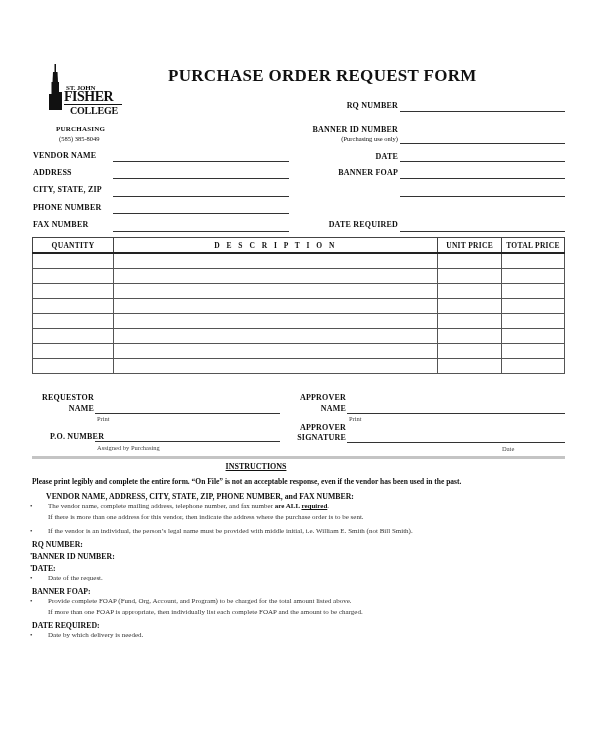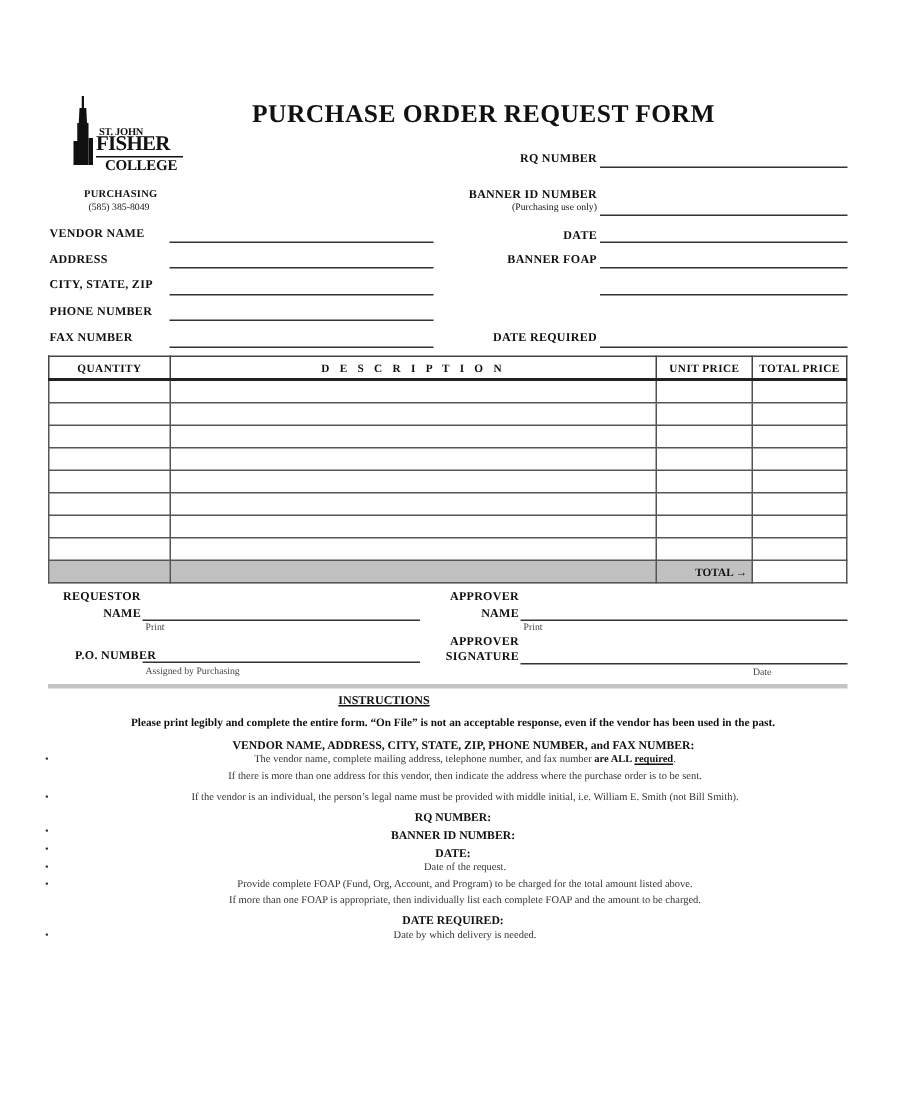--- a/index.html
+++ b/index.html
@@ -147,26 +147,20 @@
         <td></td>
         <td></td>
         <td></td>
       </tr>
     <tr>
         <td></td>
         <td></td>
         <td></td>
         <td></td>
       </tr>
-    <tr class="total">
-      <td class="shade"></td>
-      <td class="shade"></td>
-      <td class="total-lbl">TOTAL →</td>
-      <td></td>
-    </tr>
   </tbody>
 </table>
 
 <div class="abs lbl" style="left:42px;top:393px;">REQUESTOR</div>
 <div class="abs lbl" style="right:506px;top:404px;">NAME</div>
 <div class="line" style="left:95px;top:413px;width:185px;"></div>
 <div class="abs small" style="left:97px;top:415px;">Print</div>
 
 <div class="abs lbl" style="left:50px;top:432px;">P.O. NUMBER</div>
 <div class="line" style="left:95px;top:441px;width:185px;"></div>
@@ -179,21 +173,21 @@
 
 <div class="abs lbl" style="right:254px;top:423px;">APPROVER</div>
 <div class="abs lbl" style="right:254px;top:433px;">SIGNATURE</div>
 <div class="line" style="left:347px;top:442px;width:218px;"></div>
 <div class="abs small" style="left:502px;top:445px;">Date</div>
 
 <div class="sep" style="top:456px;"></div>
 
 <div class="instr-title">INSTRUCTIONS</div>
 
-<div class="instr" style="top:477px;text-align:center;">
+<div class="instr" style="top:477px;">
   <div class="p">Please print legibly and complete the entire form.  “On File” is not an acceptable response, even if the vendor has been used in the past.</div>
 
   <div class="h" style="margin-top:6px;margin-left:14px;">VENDOR NAME, ADDRESS, CITY, STATE, ZIP, PHONE NUMBER, and FAX NUMBER:</div>
   <div class="b">
     <span class="dot">•</span>
     <span style="padding-left:10px;">The vendor name, complete mailing address, telephone number, and fax number </span><b style="color:#111">are ALL </b><b style="text-decoration:underline;color:#111">required</b><span>.</span>
   </div>
   <div class="cont">If there is more than one address for this vendor, then indicate the address where the purchase order is to be sent.</div>
   <div class="b" style="margin-top:3px;">
     <span class="dot">•</span>
@@ -209,20 +203,21 @@
   <div class="b">
     <span class="dot">•</span>
   </div>
 
   <div class="h">DATE:</div>
   <div class="b">
     <span class="dot">•</span>
     <span style="padding-left:10px;">Date of the request.</span>
   </div>
 
+  <div class="h">BANNER FOAP:</div>
   <div class="b">
     <span class="dot">•</span>
     <span style="padding-left:10px;">Provide complete FOAP (Fund, Org, Account, and Program) to be charged for the total amount listed above.</span>
   </div>
   <div class="cont">If more than one FOAP is appropriate, then individually list each complete FOAP and the amount to be charged.</div>
 
   <div class="h">DATE REQUIRED:</div>
   <div class="b">
     <span class="dot">•</span>
     <span style="padding-left:10px;">Date by which delivery is needed.</span>

